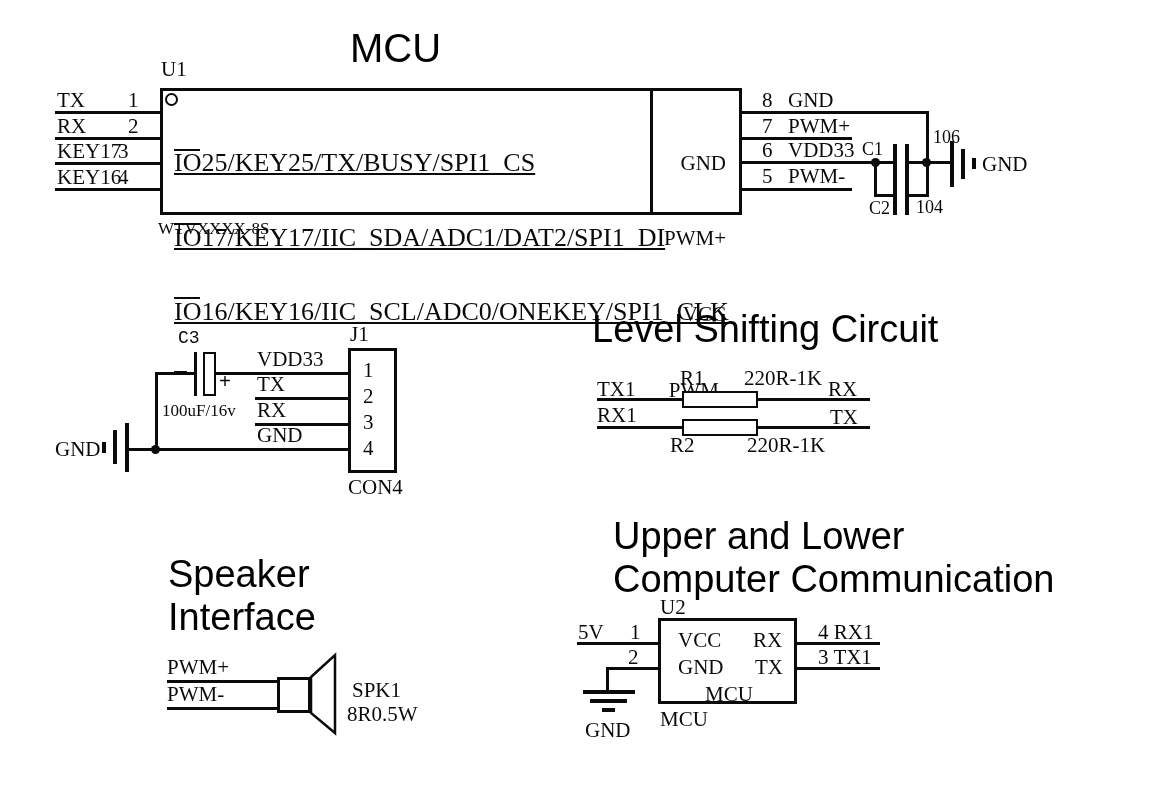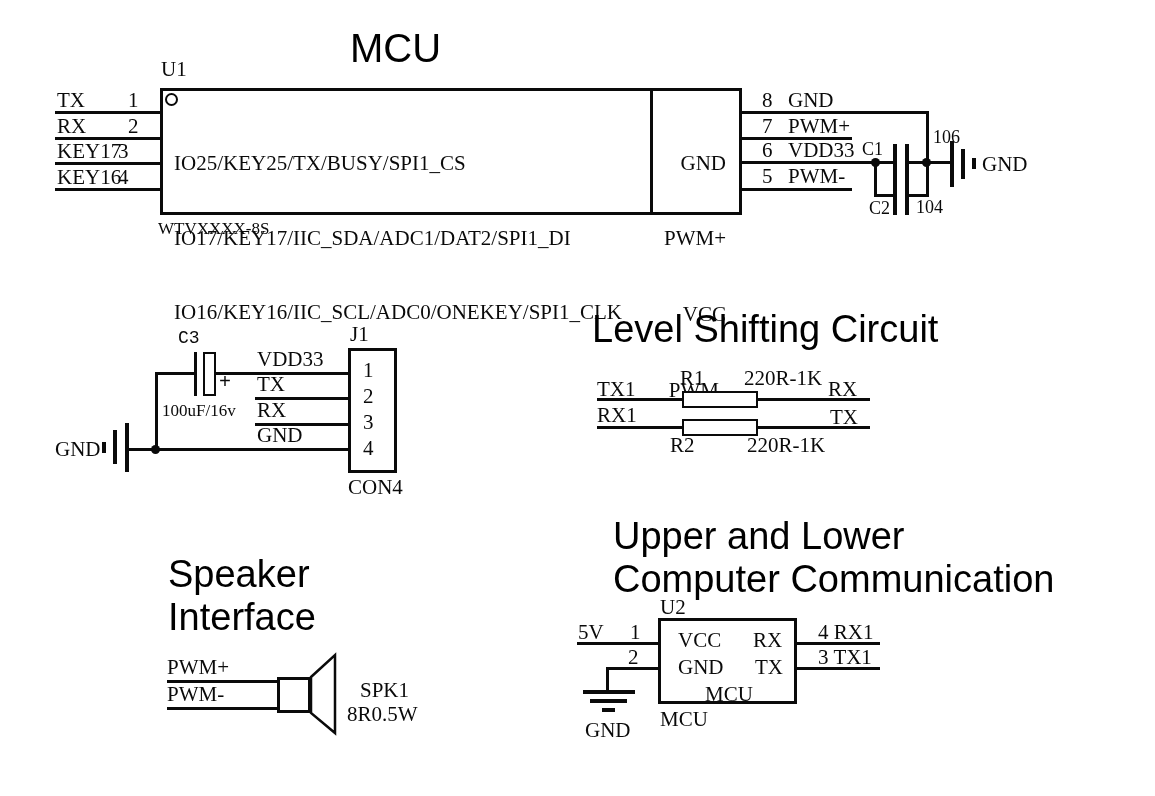--- a/index.html
+++ b/index.html
@@ -7,21 +7,21 @@
           font-family:"Liberation Serif","DejaVu Serif",serif;color:#0a0a0a;}
   .t  {position:absolute;font-size:21px;line-height:1.15;white-space:pre;}
   .t18{position:absolute;font-size:18px;line-height:1.15;white-space:pre;}
   .t17{position:absolute;font-size:17px;line-height:1.15;white-space:pre;}
   .title{position:absolute;font-family:"Liberation Sans","DejaVu Sans",sans-serif;
          font-size:38px;line-height:43px;color:#000;white-space:pre;}
   .wire{position:absolute;background:#0a0a0a;}
   .box {position:absolute;border:3px solid #0a0a0a;background:#fff;box-sizing:border-box;}
   .dot {position:absolute;width:9px;height:9px;background:#0a0a0a;border-radius:50%;}
   .bar {position:absolute;background:#0a0a0a;}
-  .rows{position:absolute;font-size:21px;line-height:24.7px;white-space:pre;}
+  .rows{position:absolute;font-size:26px;line-height:24.7px;white-space:pre;text-decoration:underline;}
   .rrows{position:absolute;font-size:21px;line-height:25.3px;white-space:pre;text-align:right;}
   .pin1circle{position:absolute;width:13px;height:13px;border:2px solid #0a0a0a;border-radius:50%;background:#fff;box-sizing:border-box;}
 </style>
 </head>
 <body>
 
 <div id="canvas">
 
   <div class="title" style="left:350px;top:27px;font-size:40px;">MCU</div>
   <div class="t" style="left:161px;top:57px;">U1</div>
@@ -143,21 +143,21 @@
 
   <div class="title" style="left:168px;top:553px;"><span>Speaker</span><br><span>Interface</span></div>
   <div class="t" style="left:167px;top:655px;">PWM+</div>
   <div class="t" style="left:167px;top:682px;">PWM-</div>
   <div class="wire" style="left:167px;top:680px;width:110px;height:3px;"></div>
   <div class="wire" style="left:167px;top:707px;width:110px;height:3px;"></div>
   <div class="box" style="left:277px;top:677px;width:34px;height:36px;"></div>
   <svg style="position:absolute;left:303px;top:650px;width:40px;height:90px;" viewBox="0 0 40 90">
     <polygon points="8,27 32,5 32,83 8,63" fill="#ffffff" stroke="#0a0a0a" stroke-width="2.5"></polygon>
   </svg>
-  <div class="t" style="left:360px;top:678px;">SPK1</div>
+  <div class="t" style="left:352px;top:678px;">SPK1</div>
   <div class="t" style="left:347px;top:702px;">8R0.5W</div>
 
   <div class="title" style="left:613px;top:515px;"><span>Upper and Lower</span><br><span>Computer Communication</span></div>
   <div class="t" style="left:660px;top:595px;">U2</div>
   <div class="box" style="left:658px;top:618px;width:139px;height:86px;"></div>
   <div class="t" style="left:678px;top:628px;">VCC</div>
   <div class="t" style="left:753px;top:628px;">RX</div>
   <div class="t" style="left:678px;top:655px;">GND</div>
   <div class="t" style="left:755px;top:655px;">TX</div>
   <div class="t" style="left:705px;top:682px;">MCU</div>

